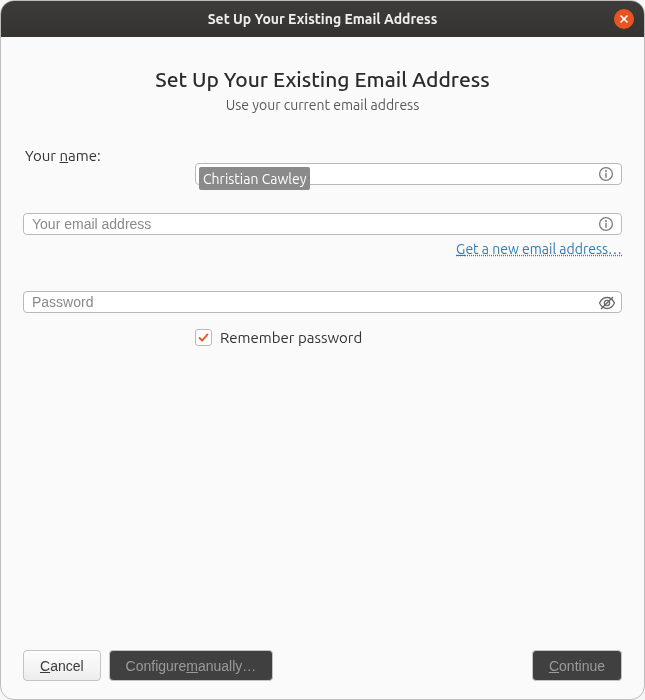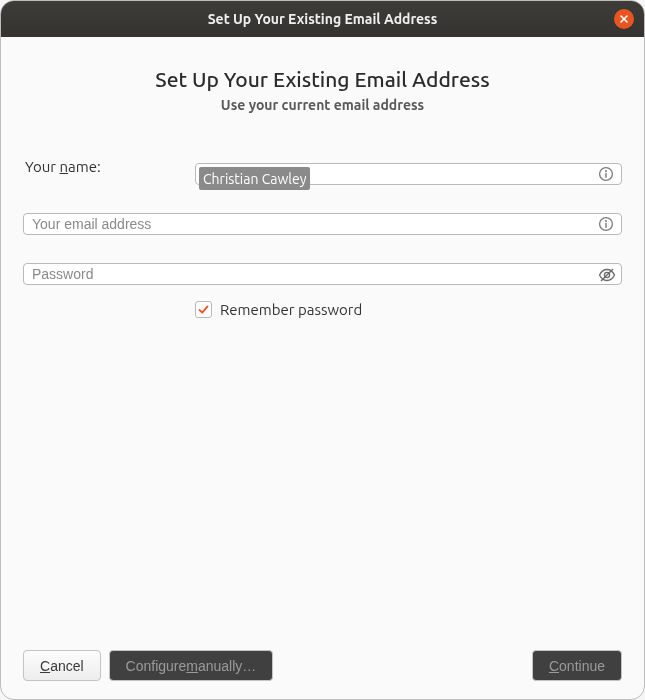--- a/index.html
+++ b/index.html
@@ -61,26 +61,24 @@
     font-weight: 500;
     color: #2b2b2b;
     margin-top: 6px;
   }
   .subheading {
     text-align: center;
     font-size: 14px;
     color: #595959;
     margin-top: 6px;
     margin-bottom: 34px;
-    font-weight: bold;
   }
 
   .row {
     display: flex;
-    align-items: center;
     margin-bottom: 12px;
   }
   .row.helper { margin-top: -6px; margin-bottom: 18px; }
   .label {
     width: 172px;
     font-size: 15px;
     color: #333;
     padding-left: 2px;
   }
   .label .ul { text-decoration: underline; }
@@ -233,20 +231,26 @@
         <span class="trail-icon">
           <svg width="16" height="16" viewBox="0 0 16 16">
               <circle cx="8" cy="8" r="6.4" fill="none" stroke="#6d6d6d" stroke-width="1.3"></circle>
               <circle cx="8" cy="5" r="1" fill="#6d6d6d"></circle>
               <rect x="7.3" y="6.8" width="1.4" height="5" fill="#6d6d6d"></rect>
             </svg>
         </span>
       </div>
     </div>
 
+    <div class="row helper">
+      <div class="label"></div>
+      <a class="helper-link">
+        <span class="ul">G</span><span>et a new email address…</span>
+      </a>
+    </div>
 
     <div class="row">
       <div class="input-wrap">
         <input class="text" type="password" placeholder="Password" style="">
         <span class="trail-icon eye">
           <svg width="18" height="18" viewBox="0 0 18 18">
             <path d="M1.5 9 C3.5 5 6 3.5 9 3.5 C12 3.5 14.5 5 16.5 9 C14.5 13 12 14.5 9 14.5 C6 14.5 3.5 13 1.5 9 Z" fill="none" stroke="#5a5a5a" stroke-width="1.3"></path>
             <circle cx="9" cy="9" r="2.6" fill="none" stroke="#5a5a5a" stroke-width="1.3"></circle>
             <line x1="3" y1="15" x2="15" y2="3" stroke="#5a5a5a" stroke-width="1.4"></line>
           </svg>

